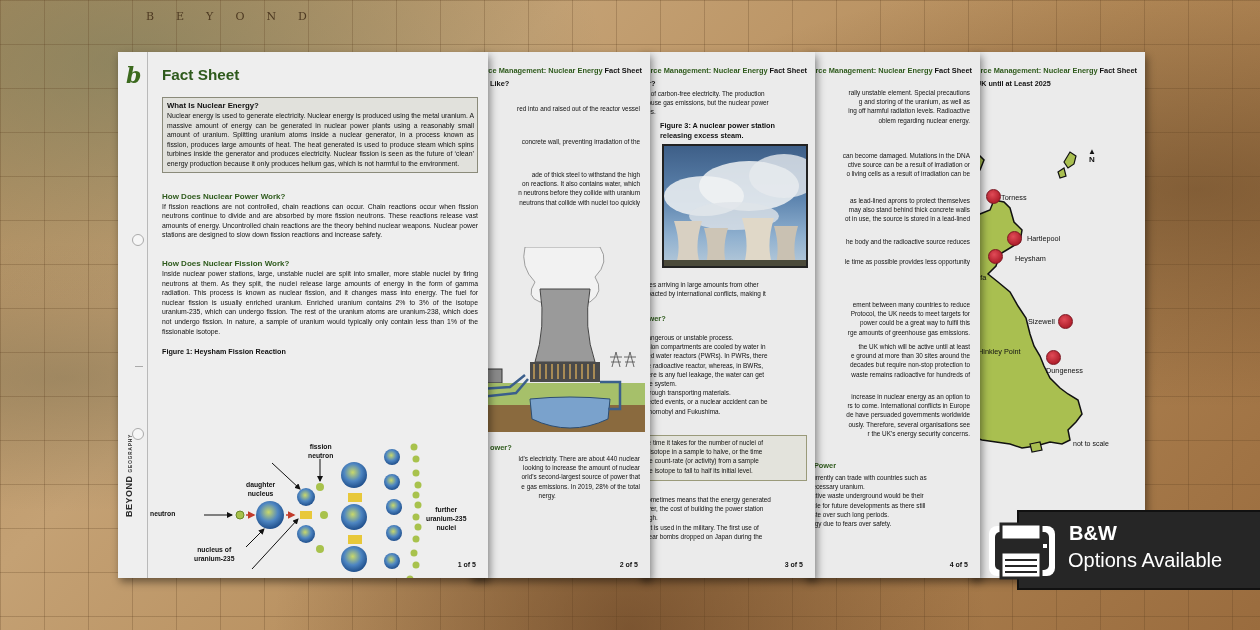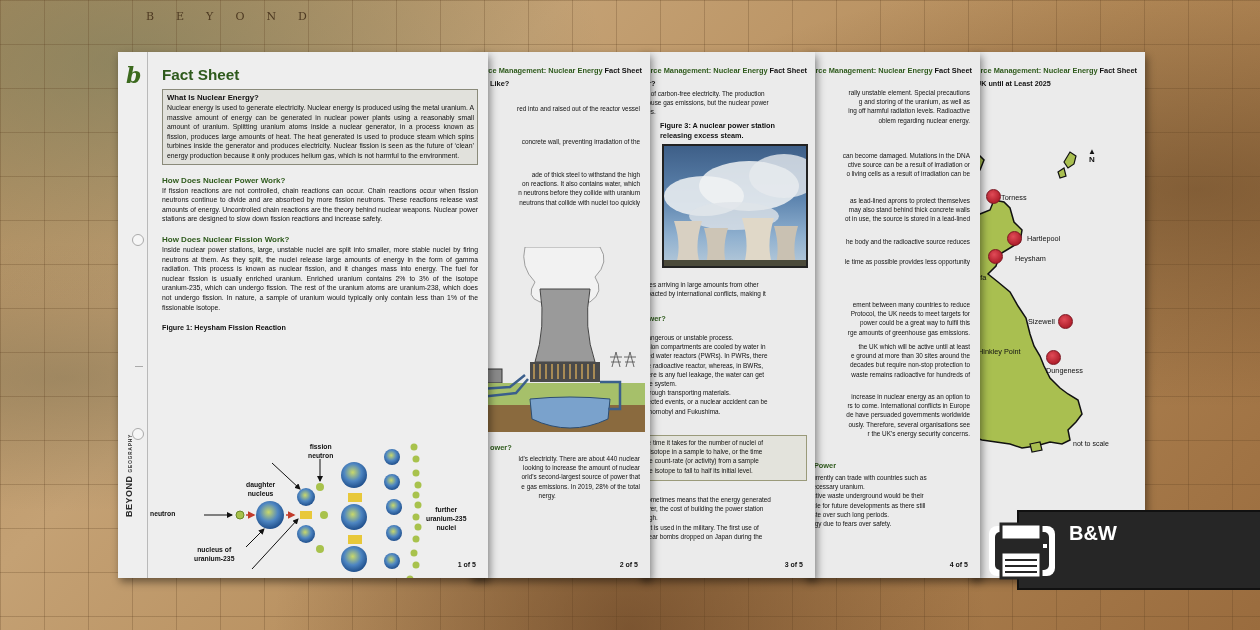--- a/index.html
+++ b/index.html
@@ -71,25 +71,25 @@
   .p1 .dash { position: absolute; left: 17px; top: 314px; width: 8px; height: 1px; background: #aaa; }
   .p1 .brand {
     position: absolute; left: 6px; top: 465px; transform: rotate(-90deg); transform-origin: left top;
     white-space: nowrap; font-size: 9px; font-weight: bold; color: #2c2c2c; letter-spacing: 0.5px;
   }
   .p1 .brand small { font-size: 4.6px; letter-spacing: 1px; margin-left: 3px; }
   .p1 .content { position: absolute; left: 44px; right: 10px; top: 14px; }
   .p1 .title { font-size: 15.3px; color: #2e5a1c; line-height: 18px; white-space: nowrap; }
   .p1 .title2 { font-size: 15.3px; color: #2e5a1c; font-weight: bold; line-height: 17px; }
   .p1 .box {
-    margin-top: 6px; border: 1px solid #8a8a7a; background: #e1e1dc; padding: 3px 3px 3px 4px;
+    margin-top: 14px; border: 1px solid #8a8a7a; background: #e1e1dc; padding: 3px 3px 3px 4px;
   }
   .p1 .box-h { font-size: 7.8px; font-weight: bold; margin-bottom: 1px; }
   .p1 .para { font-size: 6.85px; line-height: 9.6px; text-align: justify; }
-  .p1 .sec-h { font-size: 8px; font-weight: bold; color: #2e5a1c; margin-top: 11px; margin-bottom: 1px; }
+  .p1 .sec-h { font-size: 8px; font-weight: bold; color: #2e5a1c; margin-top: 19px; margin-bottom: 1px; }
   .p1 .fig-h { font-size: 7.2px; font-weight: bold; margin-top: 11px; }
   .p1 .diagram { position: absolute; left: 44px; top: 385px; width: 310px; height: 185px; }
   .p1 .lbl { position: absolute; font-size: 6.8px; font-weight: bold; text-align: center; line-height: 9px; color: #111; }
 
   
   .p2 .tower-wrap { position: absolute; left: 10px; top: 195px; width: 165px; height: 185px; }
 
   
   .p3 .photo {
     position: absolute; left: 22px; top: 92px; width: 146px; height: 124px;
@@ -424,13 +424,14 @@
     <rect x="8" y="10" width="54" height="38" rx="5" fill="#262626"></rect>
     <rect x="14" y="2" width="40" height="16" fill="#fff" stroke="#262626" stroke-width="3"></rect>
     <rect x="14" y="30" width="40" height="26" fill="#fff" stroke="#262626" stroke-width="3"></rect>
     <line x1="18" y1="38" x2="50" y2="38" stroke="#262626" stroke-width="2"></line>
     <line x1="18" y1="44" x2="50" y2="44" stroke="#262626" stroke-width="2"></line>
     <line x1="18" y1="50" x2="50" y2="50" stroke="#262626" stroke-width="2"></line>
     <rect x="56" y="22" width="4" height="4" fill="#fff"></rect>
       <rect x="62" y="22" width="4" height="4" fill="#fff"></rect>
   </svg>
   <div class="t1">B&amp;W</div>
+  <div class="t2">Options Available</div>
 </div>
 
 </body></html>

